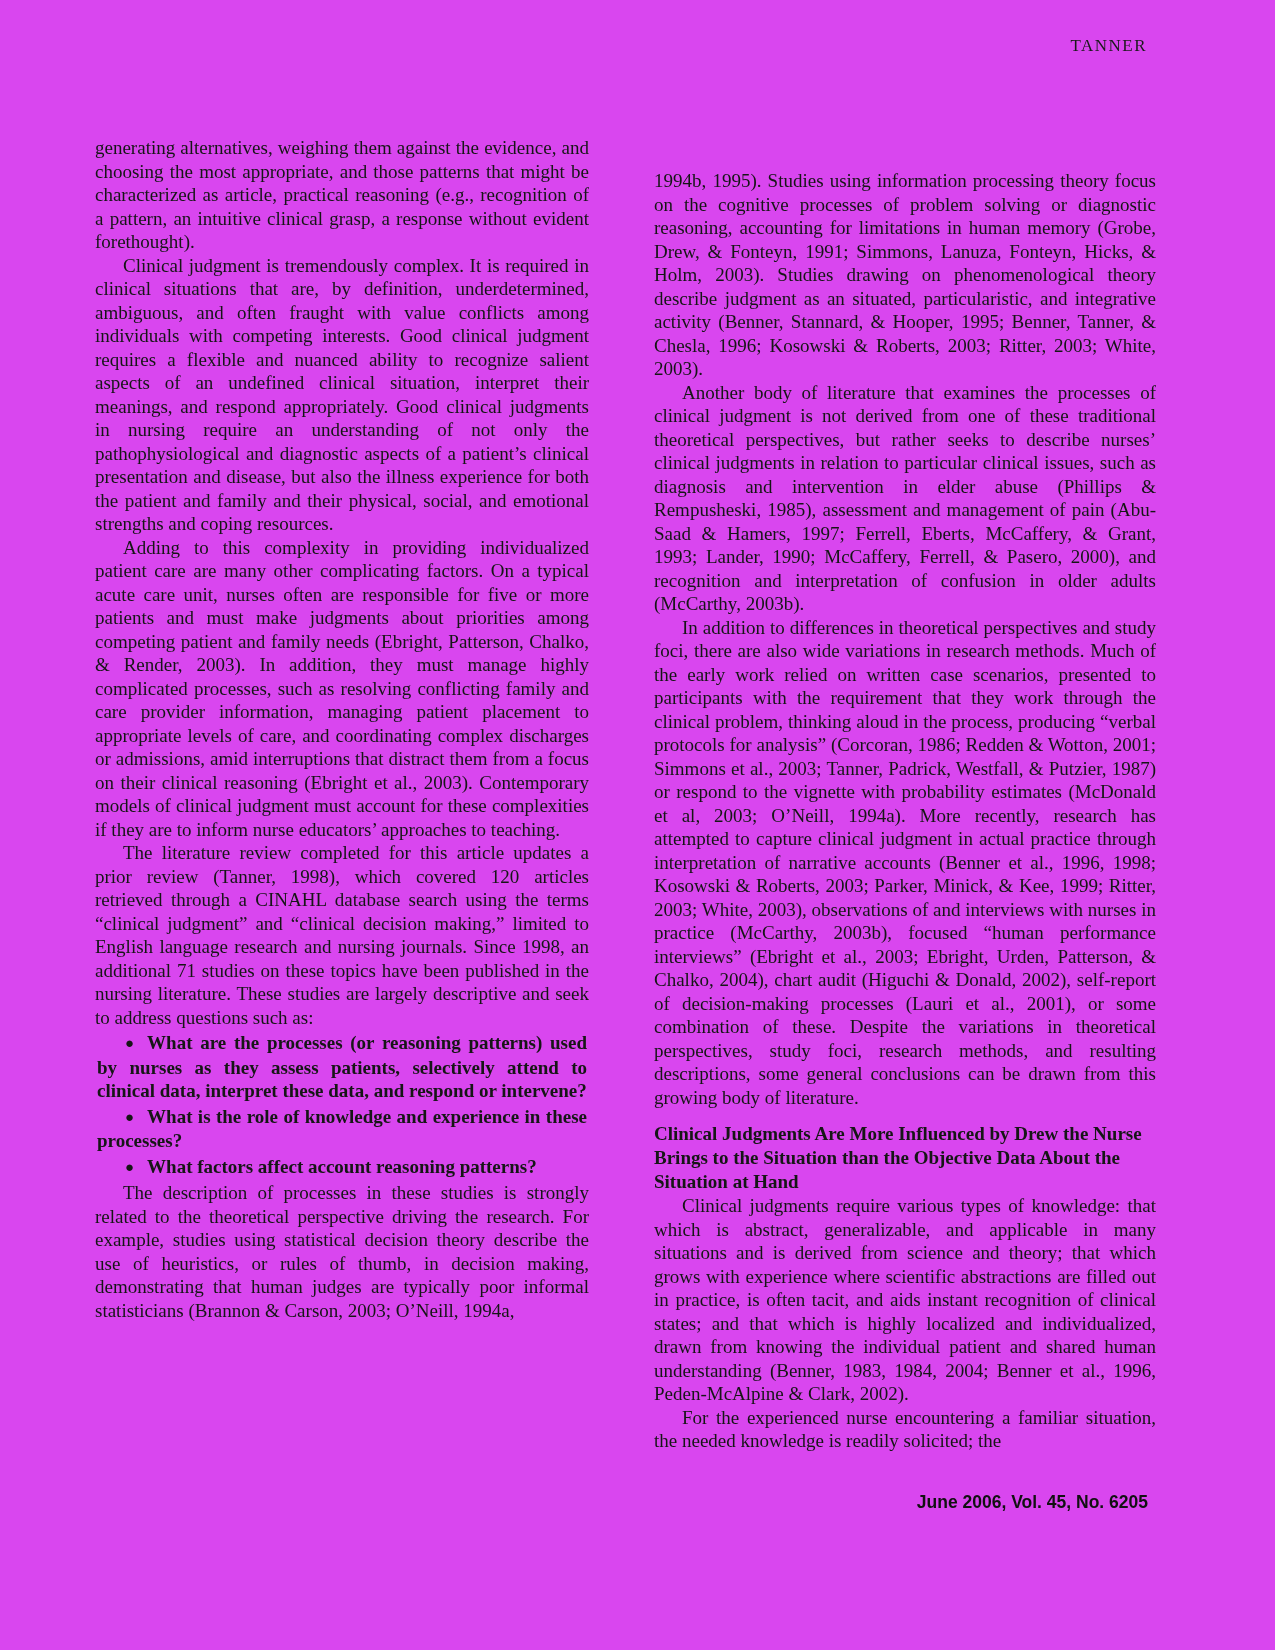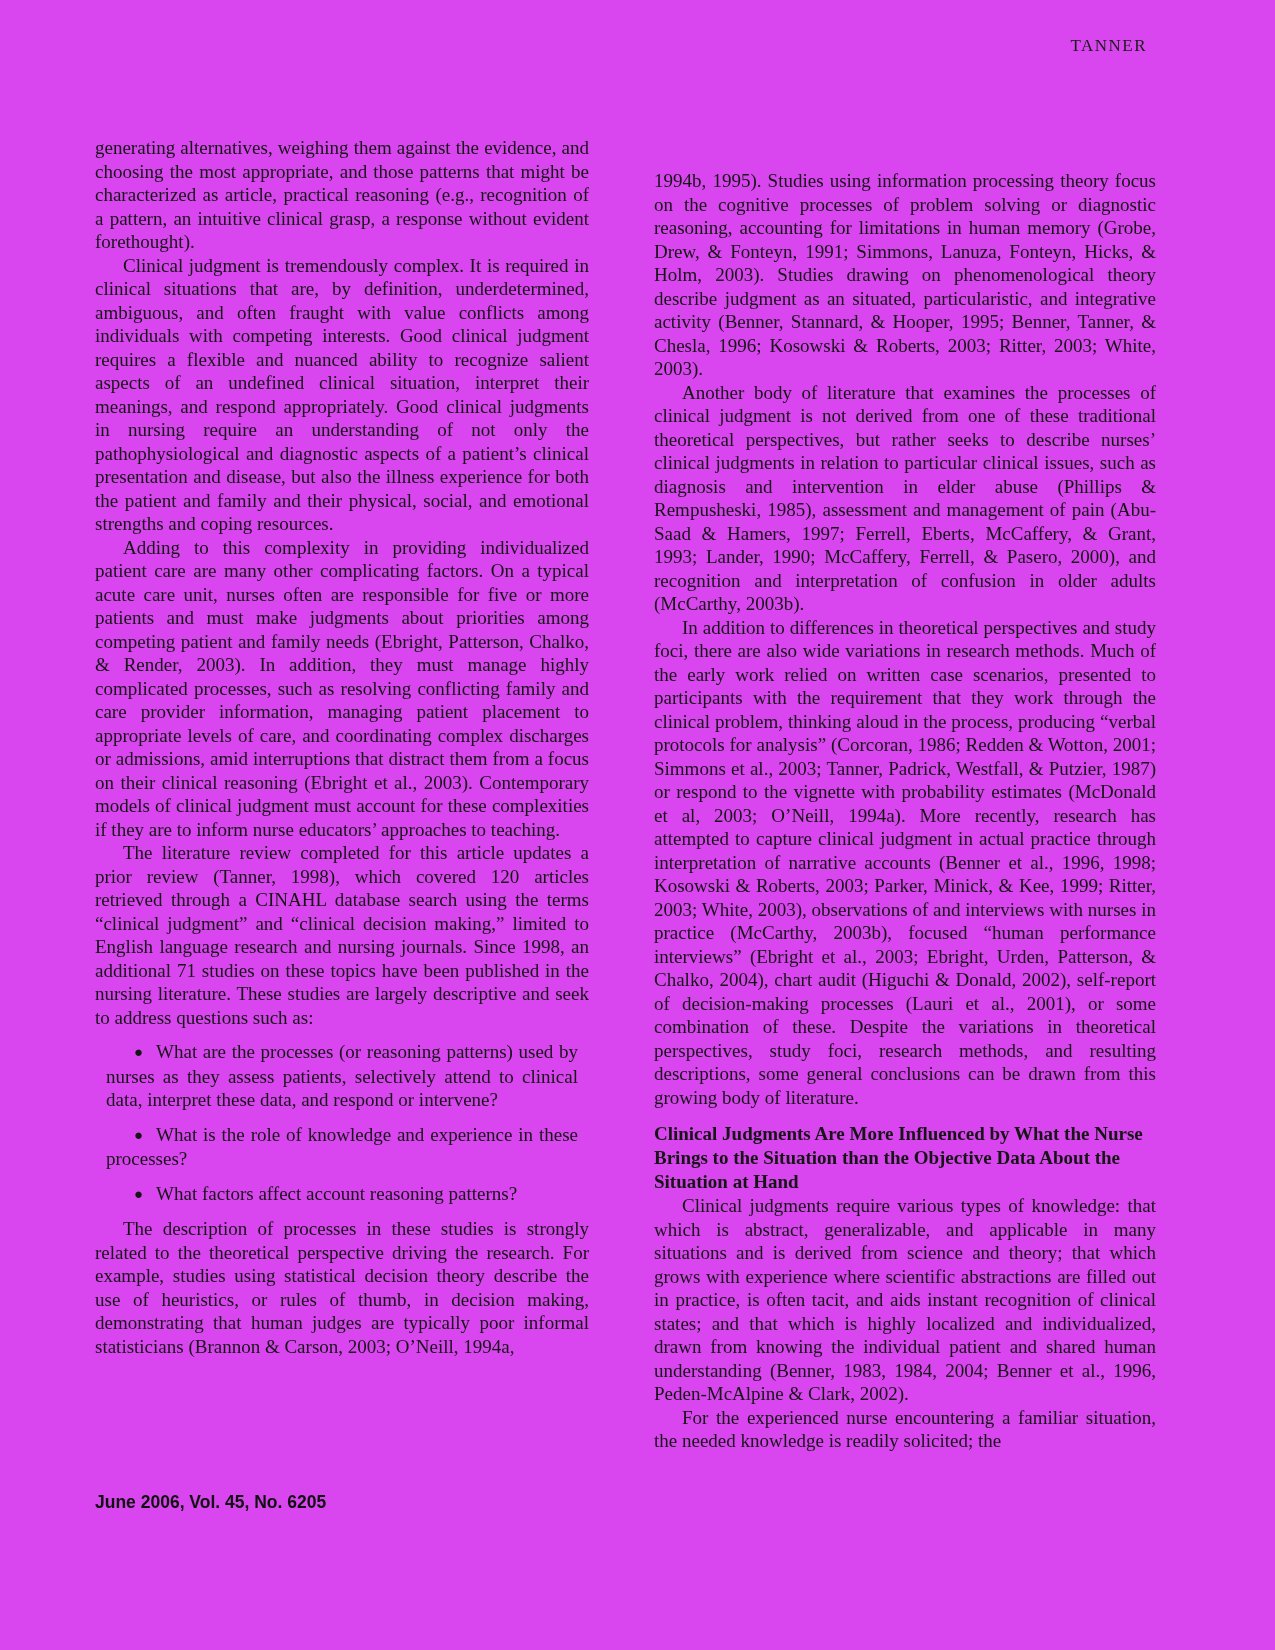--- a/index.html
+++ b/index.html
@@ -46,35 +46,35 @@
     font-size: 19.5px;
     letter-spacing: 0.3px;
   }
   .sub-heading {
     margin: 13px 0 0 0;
     text-align: left;
     font-weight: bold;
     font-size: 19px;
     line-height: 24px;
   }
-  .bullet-item { margin: 11px; text-indent: 28px; }
+  .bullet-item { margin: 2px; text-indent: 28px; font-weight: bold; }
   .bullet-mark {
     display: inline-block;
     text-indent: 0;
     margin-right: 13px;
     font-size: 15px;
     vertical-align: 1px;
   }
   .footer {
     position: absolute;
     top: 1492px;
     left: 95px;
     right: 127px;
     display: flex;
-    justify-content: flex-start;
+    justify-content: flex-end;
     align-items: baseline;
     font-family: "Liberation Sans", sans-serif;
     font-weight: bold;
     font-size: 17.5px;
     color: #111111;
   }
 </style>
 </head>
 <body>
 
@@ -90,21 +90,21 @@
     <p class="bullet-item"><span class="bullet-mark">●</span><span>What are the processes (or reasoning patterns) used by nurses as they assess patients, selectively attend to clinical data, interpret these data, and respond or intervene?</span></p>
     <p class="bullet-item"><span class="bullet-mark">●</span><span>What is the role of knowledge and experience in these processes?</span></p>
     <p class="bullet-item"><span class="bullet-mark">●</span><span>What factors affect account reasoning patterns?</span></p>
     <p class="para indent">The description of processes in these studies is strongly related to the theoretical perspective driving the research. For example, studies using statistical decision theory describe the use of heuristics, or rules of thumb, in decision making, demonstrating that human judges are typically poor informal statisticians (Brannon &amp; Carson, 2003; O’Neill, 1994a,</p>
   </div>
 
   <div class="col col-right">
     <p class="para">1994b, 1995). Studies using information processing theory focus on the cognitive processes of problem solving or diagnostic reasoning, accounting for limitations in human memory (Grobe, Drew, &amp; Fonteyn, 1991; Simmons, Lanuza, Fonteyn, Hicks, &amp; Holm, 2003). Studies drawing on phenomenological theory describe judgment as an situated, particularistic, and integrative activity (Benner, Stannard, &amp; Hooper, 1995; Benner, Tanner, &amp; Chesla, 1996; Kosowski &amp; Roberts, 2003; Ritter, 2003; White, 2003).</p>
     <p class="para indent">Another body of literature that examines the processes of clinical judgment is not derived from one of these traditional theoretical perspectives, but rather seeks to describe nurses’ clinical judgments in relation to particular clinical issues, such as diagnosis and intervention in elder abuse (Phillips &amp; Rempusheski, 1985), assessment and management of pain (Abu-Saad &amp; Hamers, 1997; Ferrell, Eberts, McCaffery, &amp; Grant, 1993; Lander, 1990; McCaffery, Ferrell, &amp; Pasero, 2000), and recognition and interpretation of confusion in older adults (McCarthy, 2003b).</p>
     <p class="para indent">In addition to differences in theoretical perspectives and study foci, there are also wide variations in research methods. Much of the early work relied on written case scenarios, presented to participants with the requirement that they work through the clinical problem, thinking aloud in the process, producing “verbal protocols for analysis” (Corcoran, 1986; Redden &amp; Wotton, 2001; Simmons et al., 2003; Tanner, Padrick, Westfall, &amp; Putzier, 1987) or respond to the vignette with probability estimates (McDonald et al, 2003; O’Neill, 1994a). More recently, research has attempted to capture clinical judgment in actual practice through interpretation of narrative accounts (Benner et al., 1996, 1998; Kosowski &amp; Roberts, 2003; Parker, Minick, &amp; Kee, 1999; Ritter, 2003; White, 2003), observations of and interviews with nurses in practice (McCarthy, 2003b), focused “human performance interviews” (Ebright et al., 2003; Ebright, Urden, Patterson, &amp; Chalko, 2004), chart audit (Higuchi &amp; Donald, 2002), self-report of decision-making processes (Lauri et al., 2001), or some combination of these. Despite the variations in theoretical perspectives, study foci, research methods, and resulting descriptions, some general conclusions can be drawn from this growing body of literature.</p>
-    <h3 class="sub-heading">Clinical Judgments Are More Influenced by What the Nurse Brings to the Situation than the Objective Data About the Situation at Hand</h3>
+    <h3 class="sub-heading">Clinical Judgments Are More Influenced by Drew the Nurse Brings to the Situation than the Objective Data About the Situation at Hand</h3>
     <p class="para indent">Clinical judgments require various types of knowledge: that which is abstract, generalizable, and applicable in many situations and is derived from science and theory; that which grows with experience where scientific abstractions are filled out in practice, is often tacit, and aids instant recognition of clinical states; and that which is highly localized and individualized, drawn from knowing the individual patient and shared human understanding (Benner, 1983, 1984, 2004; Benner et al., 1996, Peden-McAlpine &amp; Clark, 2002).</p>
     <p class="para indent">For the experienced nurse encountering a familiar situation, the needed knowledge is readily solicited; the</p>
   </div>
 
   <div class="footer">
     <span>June 2006, Vol. 45, No. 6</span>
     <span>205</span>
   </div>
 
 </div>

